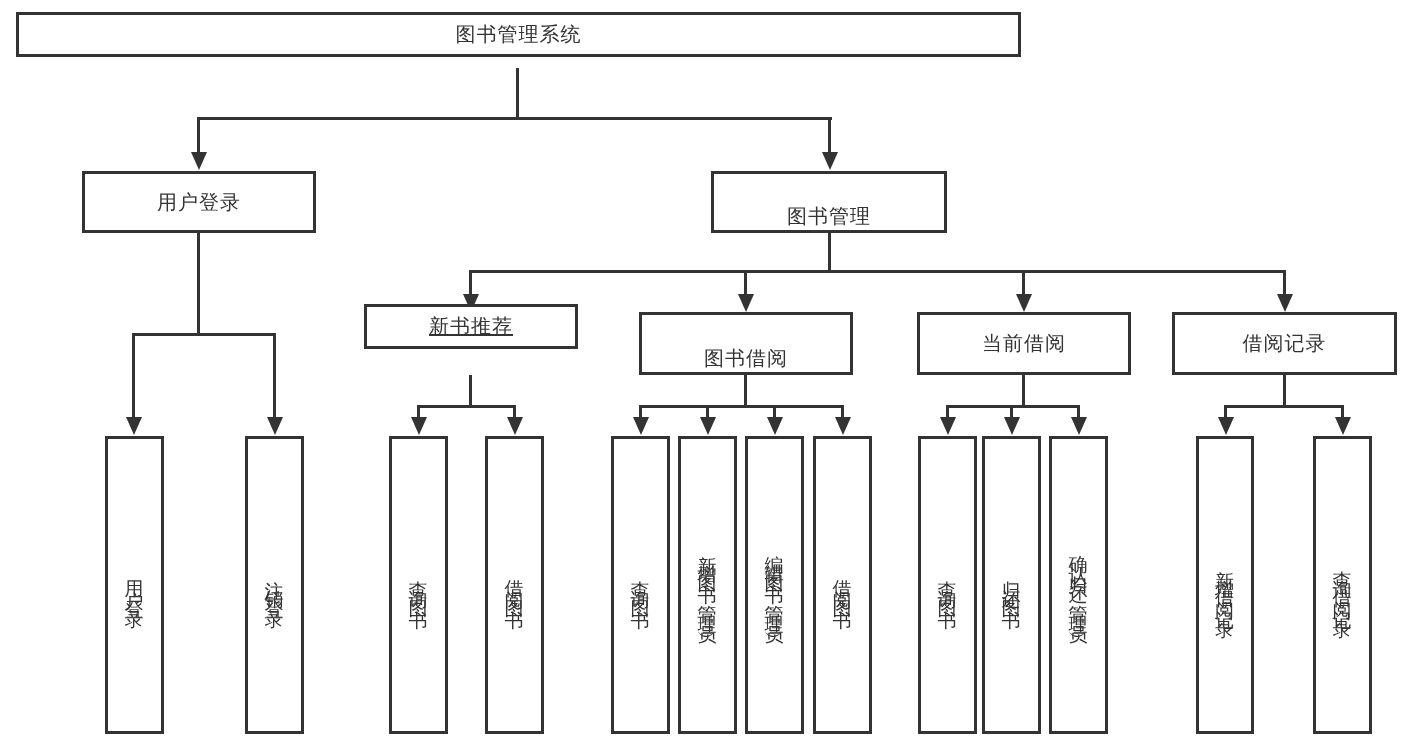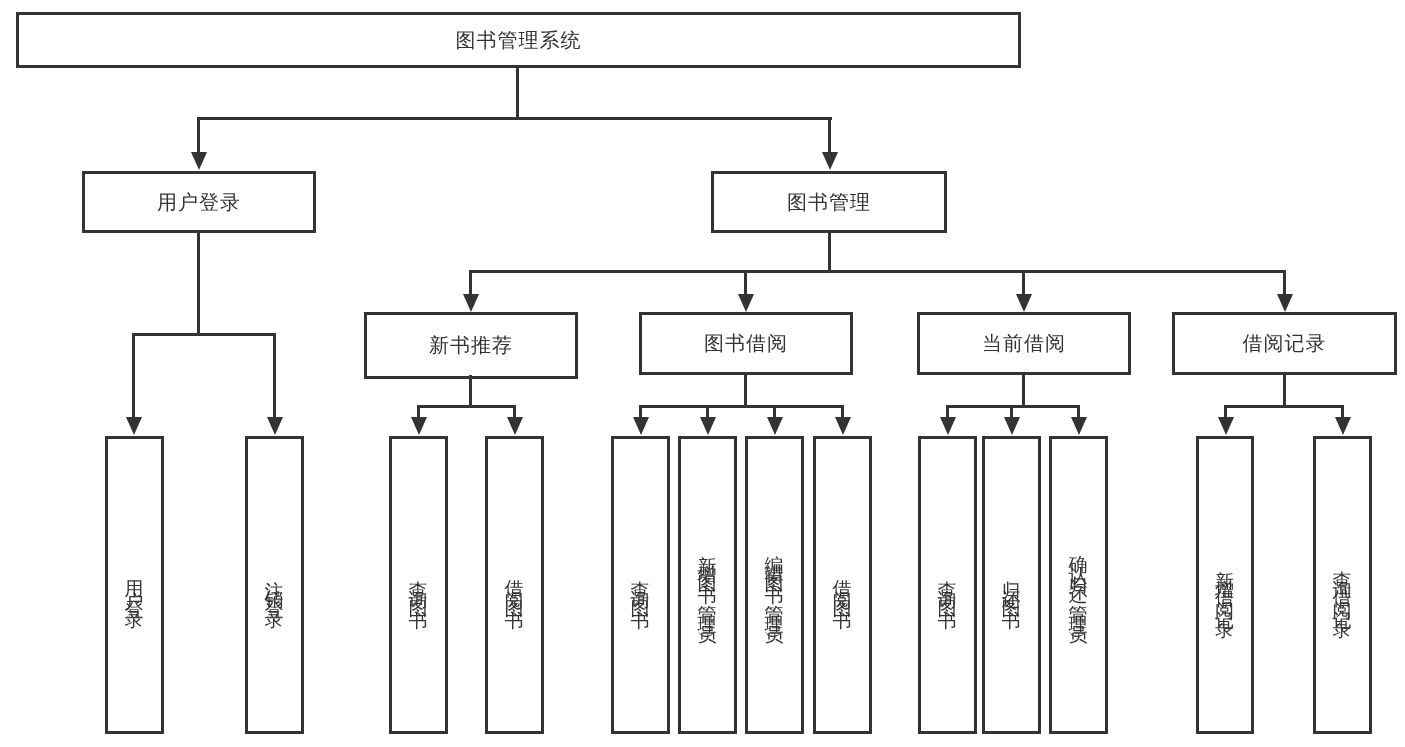--- a/index.html
+++ b/index.html
@@ -49,35 +49,35 @@
     font-size: 20px;
     color: #a8a8a8;
     white-space: nowrap;
   }
 </style>
 </head>
 <body>
 
 <div id="stage">
 
-  <div class="box hbox" style="left:16px; top:12px; width:1005px; height:56px;">
+  <div class="box hbox" style="left:16px; top:12px; width:1005px; height:45px;">
     <span>图书管理系统</span>
   </div>
 
   <div class="vl" style="left:516px; top:68px; height:52px;"></div>
   <div class="hl" style="left:197px; top:117px; width:635px;"></div>
   <div class="vl" style="left:197px; top:117px; height:36px;"></div>
   <div class="arr" style="left:191px; top:152px;"></div>
   <div class="vl" style="left:828px; top:117px; height:36px;"></div>
   <div class="arr" style="left:822px; top:152px;"></div>
 
   <div class="box hbox" style="left:82px; top:171px; width:234px; height:62px;">
     <span>用户登录</span>
   </div>
-  <div class="box hbox" style="left:711px; top:171px; width:236px; height:62px;">
+  <div class="box hbox" style="left:711px; top:171px; width:236px; height:62px;align-items:flex-end;">
     <span>图书管理</span>
   </div>
 
   <div class="vl" style="left:197px; top:233px; height:103px;"></div>
   <div class="hl" style="left:132px; top:333px; width:144px;"></div>
   <div class="vl" style="left:132px; top:333px; height:86px;"></div>
   <div class="arr" style="left:126px; top:417px;"></div>
   <div class="vl" style="left:273px; top:333px; height:86px;"></div>
   <div class="arr" style="left:267px; top:417px;"></div>
 
@@ -85,24 +85,24 @@
   <div class="hl" style="left:469px; top:270px; width:817px;"></div>
   <div class="vl" style="left:469px; top:270px; height:28px;"></div>
   <div class="arr" style="left:463px; top:294px;"></div>
   <div class="vl" style="left:744px; top:270px; height:28px;"></div>
   <div class="arr" style="left:738px; top:294px;"></div>
   <div class="vl" style="left:1022px; top:270px; height:28px;"></div>
   <div class="arr" style="left:1016px; top:294px;"></div>
   <div class="vl" style="left:1283px; top:270px; height:28px;"></div>
   <div class="arr" style="left:1277px; top:294px;"></div>
 
-  <div class="box hbox" style="left:364px; top:312px; width:214px; height:67px;">
+  <div class="box hbox" style="left:364px; top:304px; width:214px; height:45px;text-decoration:underline;">
     <span>新书推荐</span>
   </div>
-  <div class="box hbox" style="left:639px; top:312px; width:214px; height:63px;">
+  <div class="box hbox" style="left:639px; top:312px; width:214px; height:63px;align-items:flex-end;">
     <span>图书借阅</span>
   </div>
   <div class="box hbox" style="left:1172px; top:312px; width:225px; height:63px;">
     <span>借阅记录</span>
   </div>
   <div class="box hbox" style="left:917px; top:312px; width:214px; height:63px;">
     <span>当前借阅</span>
   </div>
 
   <div class="vl" style="left:469px; top:375px; height:33px;"></div>

